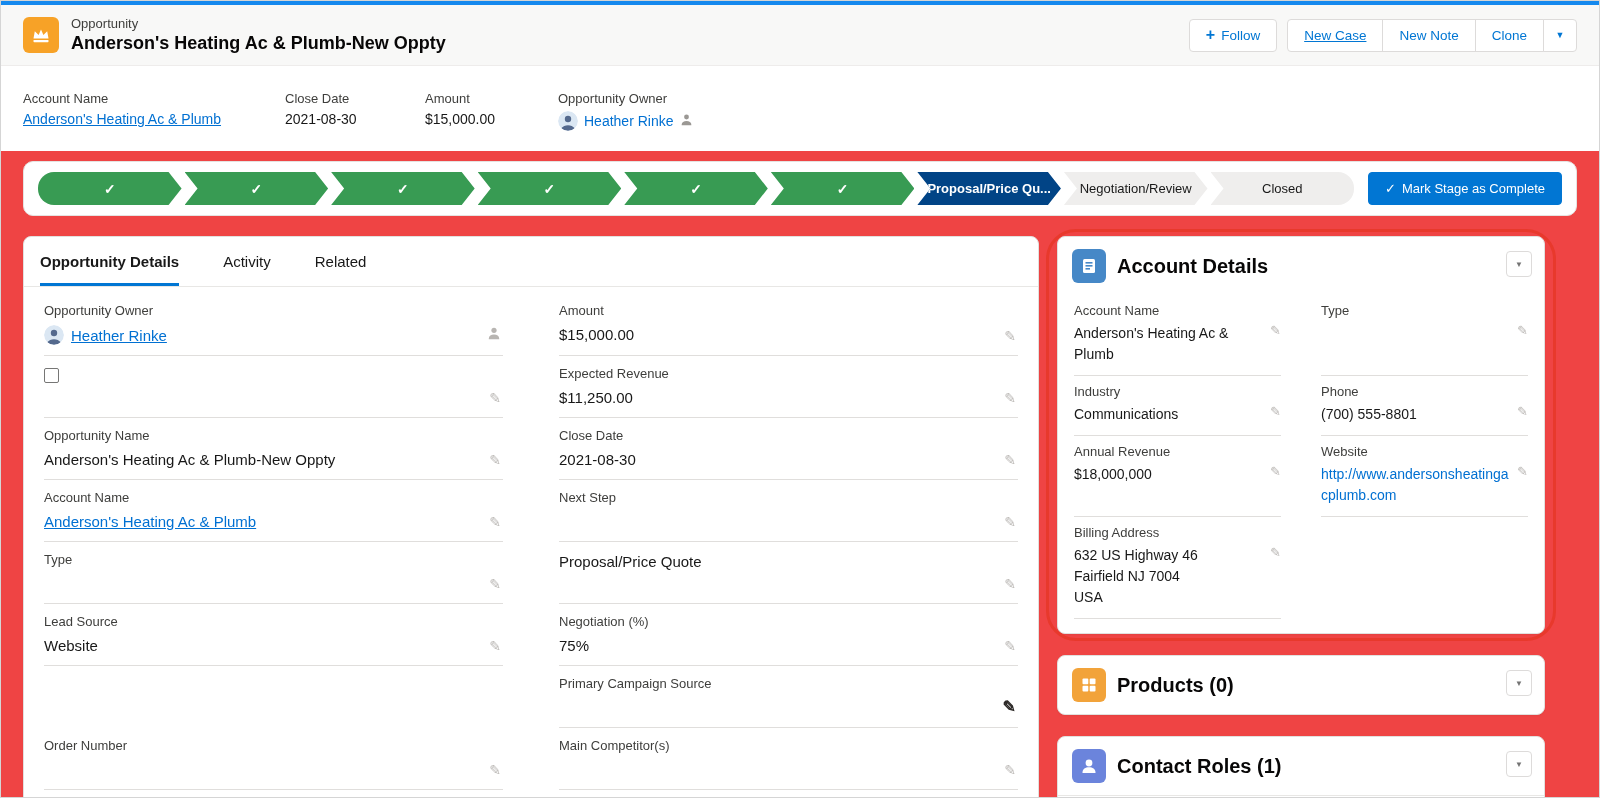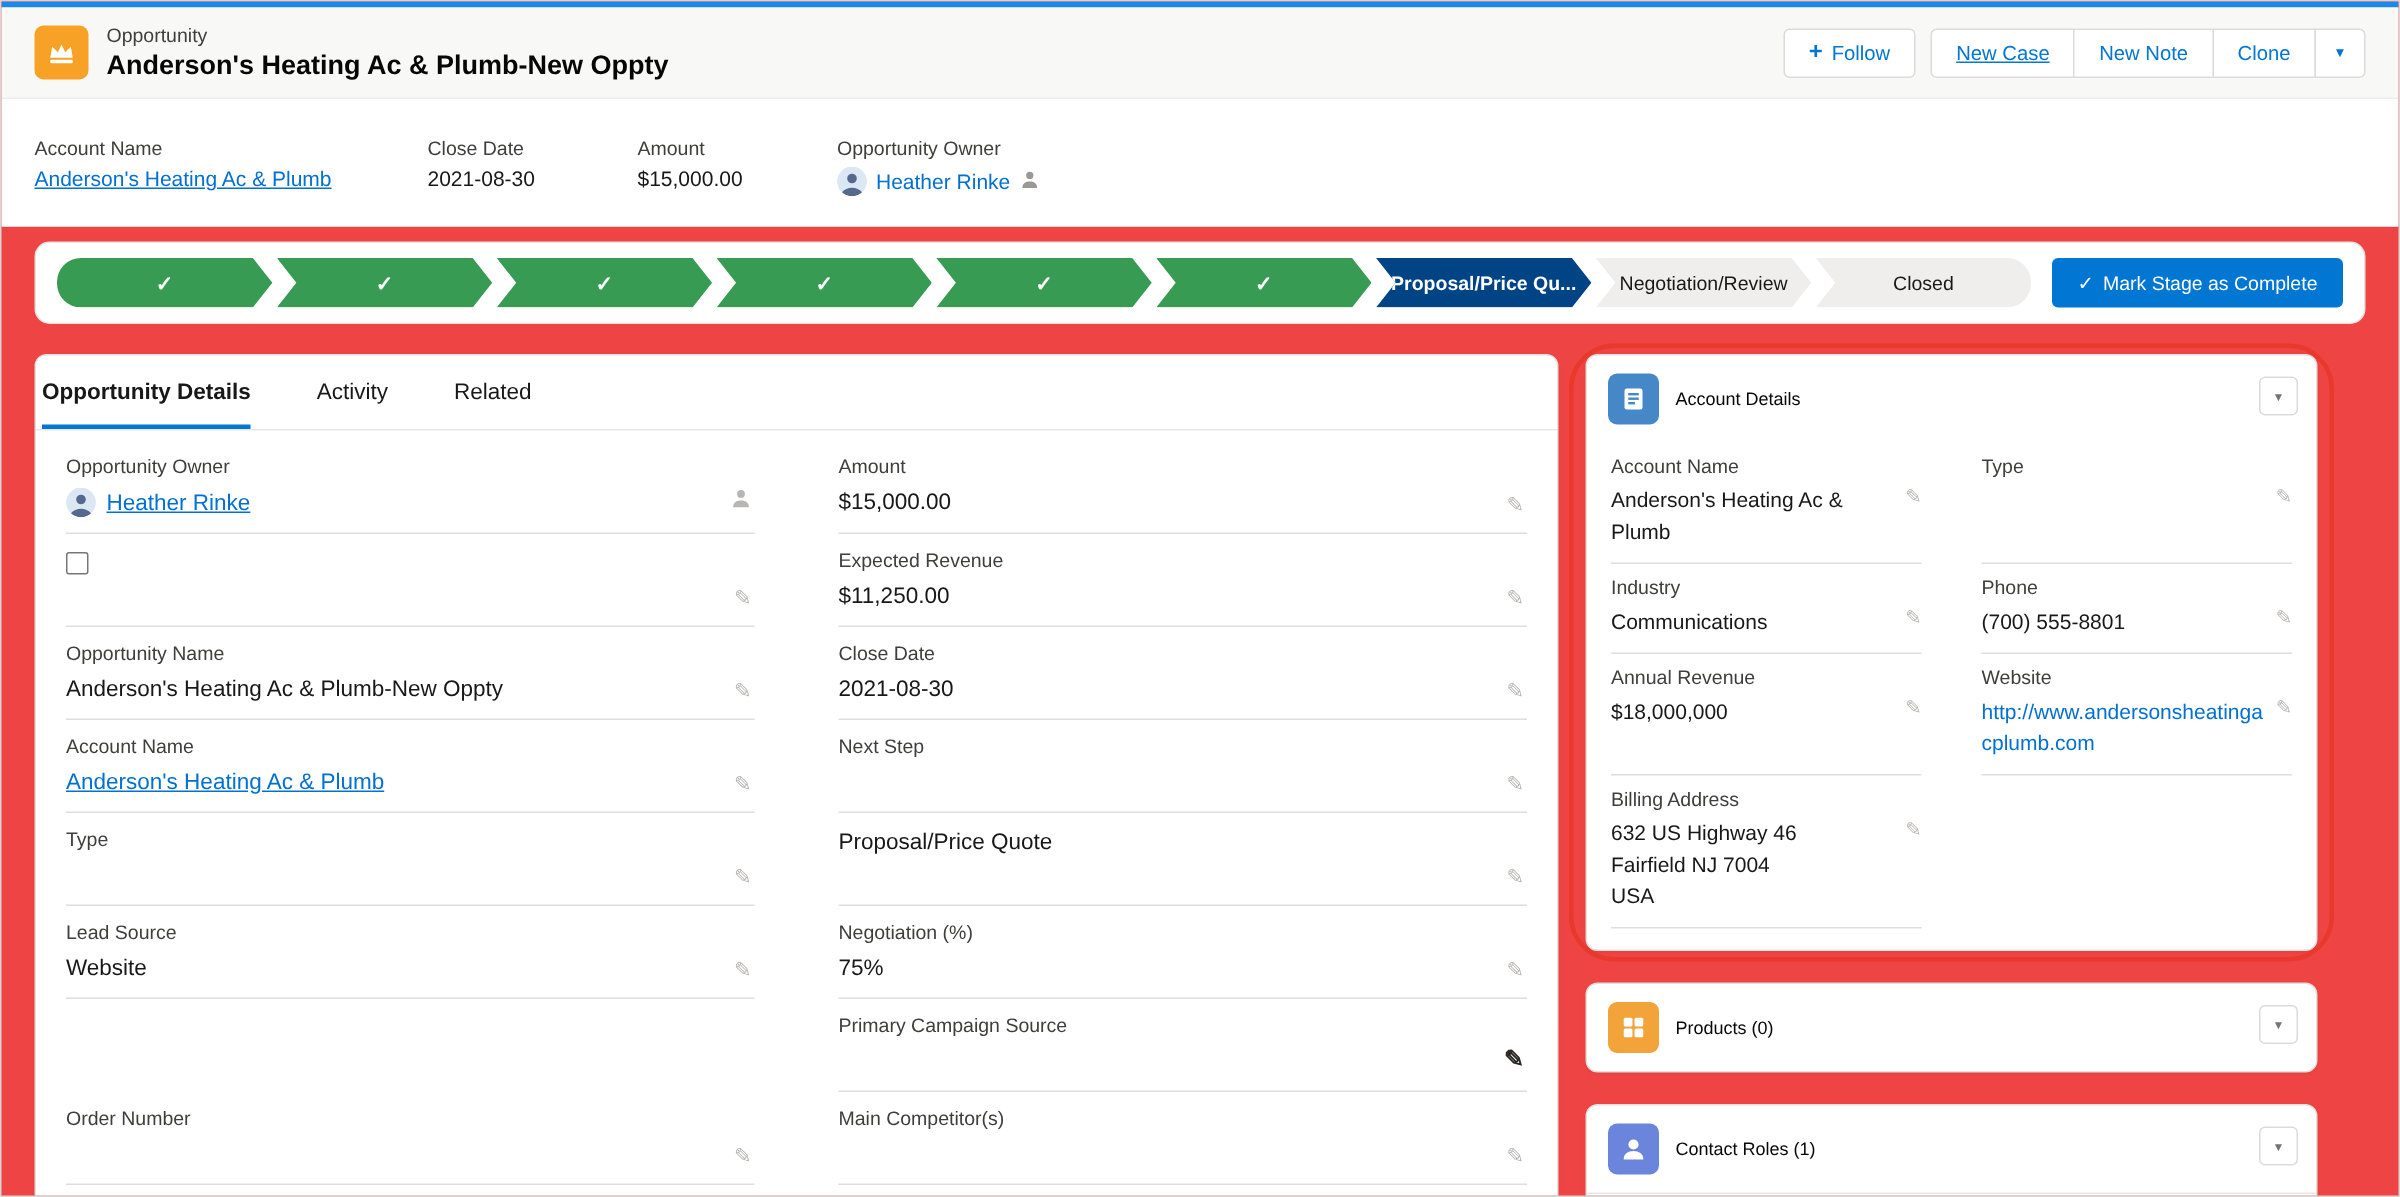--- a/index.html
+++ b/index.html
@@ -56,21 +56,21 @@
   .stage .chk { font-size: 14px; font-weight: 700; }
   .btn-primary { background: #0176d3; border-color: #0176d3; color: #fff; font-size: 13px; }
   .btn-primary .chk { font-size: 13px; }
 
   
   .main { display: flex; gap: 18px; padding: 10px 54px 0 22px; align-items: flex-start; }
   .card { background: #fff; border: 1px solid #e2e0de; border-radius: 8px;
           box-shadow: 0 1px 2px rgba(0,0,0,.05); }
   .detail-card { flex: 1; min-height: 600px; }
 
-  .tabs { display: flex; gap: 44px; padding: 0 4px; height: 50px; align-items: stretch;
+  .tabs { display: flex; gap: 44px; padding: 0 16px; height: 50px; align-items: stretch;
           border-bottom: 1px solid #e8e7e5; }
   .tab { display: flex; align-items: center; font-size: 15px; color: #181818;
          border-bottom: 3px solid transparent; padding-top: 3px; cursor: pointer; }
   .tab.active { font-weight: 700; border-bottom-color: #0176d3; }
 
   .fields-grid { display: grid; grid-template-columns: 1fr 1fr; column-gap: 56px;
                  padding: 6px 20px 18px; }
   .cell { position: relative; border-bottom: 1px solid #e0dedc; padding: 10px 0 10px; min-height: 50px; }
   .cell.spacer { border-bottom: none; }
   .flabel { font-size: 13px; color: #3e3e3c; margin-bottom: 7px; }
@@ -81,21 +81,21 @@
   .checkbox { width: 15px; height: 15px; border: 1px solid #767675; border-radius: 2px; background: #fff; display: inline-block; cursor: pointer; }
   .avatar { width: 20px; height: 20px; border-radius: 50%; overflow: hidden; flex: none; display: inline-flex; }
 
   
   .sidebar { width: 488px; display: flex; flex-direction: column; gap: 21px; }
   .card-header { display: flex; align-items: center; gap: 11px; padding: 12px 14px; position: relative; }
   .icon-tile { width: 34px; height: 34px; border-radius: 6px; display: flex; align-items: center; justify-content: center; flex: none; }
   .tile-account { background: #4688c7; }
   .tile-products { background: #f2a33a; }
   .tile-contact { background: #6b84dc; }
-  .card-title { font-size: 12px; font-weight: 400; color: #080707; }
+  .card-title { font-size: 20px; font-weight: 700; color: #080707; }
   .card-caret { position: absolute; right: 12px; top: 14px; width: 26px; height: 26px;
                 border: 1px solid #dddbda; border-radius: 4px; background: #fff; color: #747474;
                 display: flex; align-items: center; justify-content: center; font-size: 10px; cursor: pointer; }
 
   .account-wrap { position: relative; }
   .annotation { position: absolute; left: -11px; right: -11px; top: -7px; bottom: -7px;
                 border: 3.5px solid #e8392c; border-radius: 30px; pointer-events: none; }
 
   .acct-grid { display: grid; grid-template-columns: 1fr 1fr; column-gap: 40px; padding: 0 16px 14px; }
   .acell { position: relative; border-bottom: 1px solid #e0dedc; padding: 8px 0 10px; min-height: 52px; }

